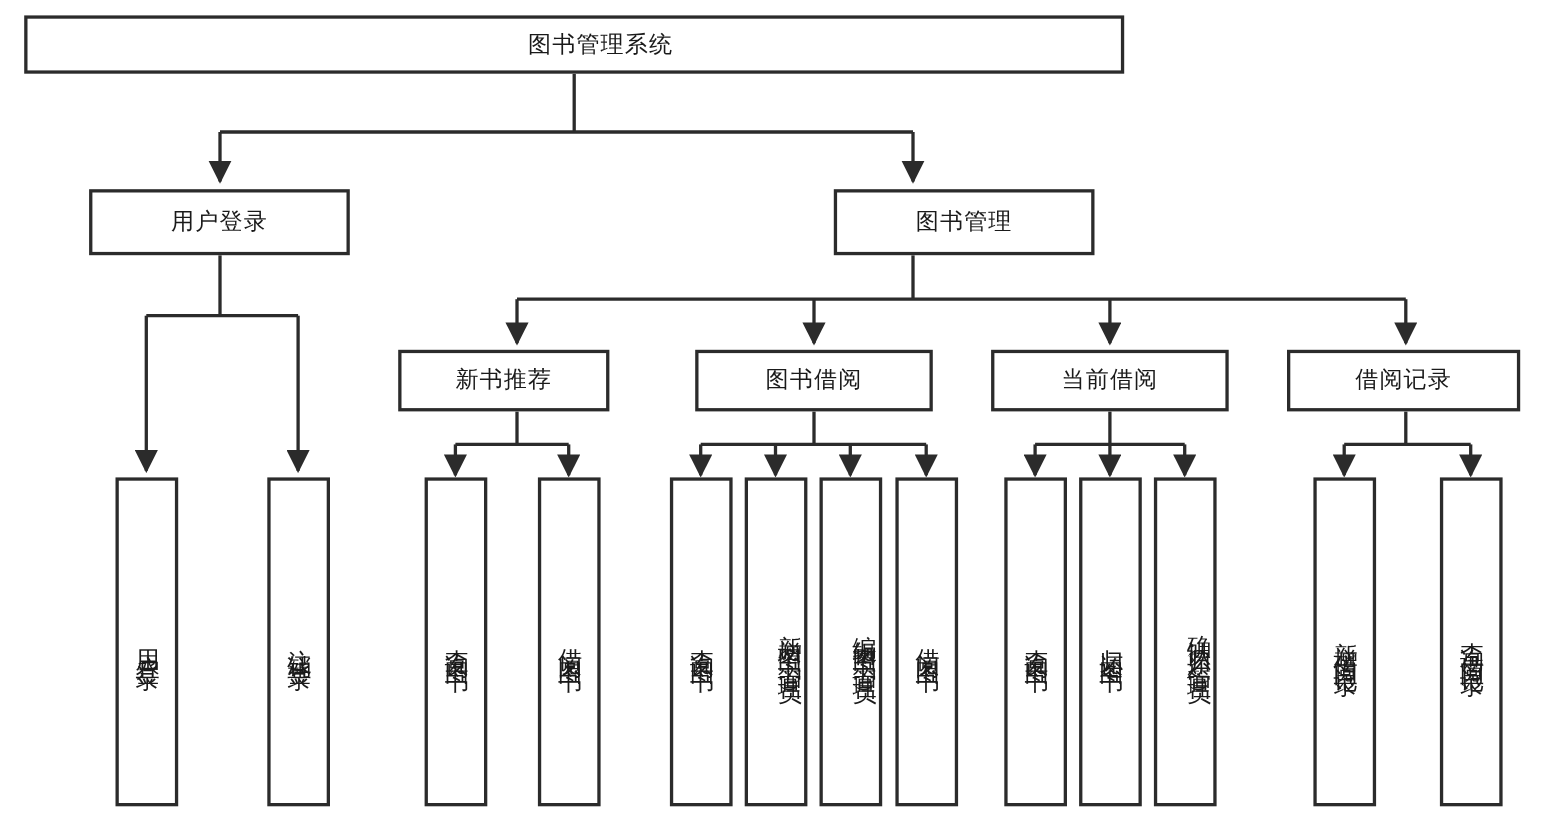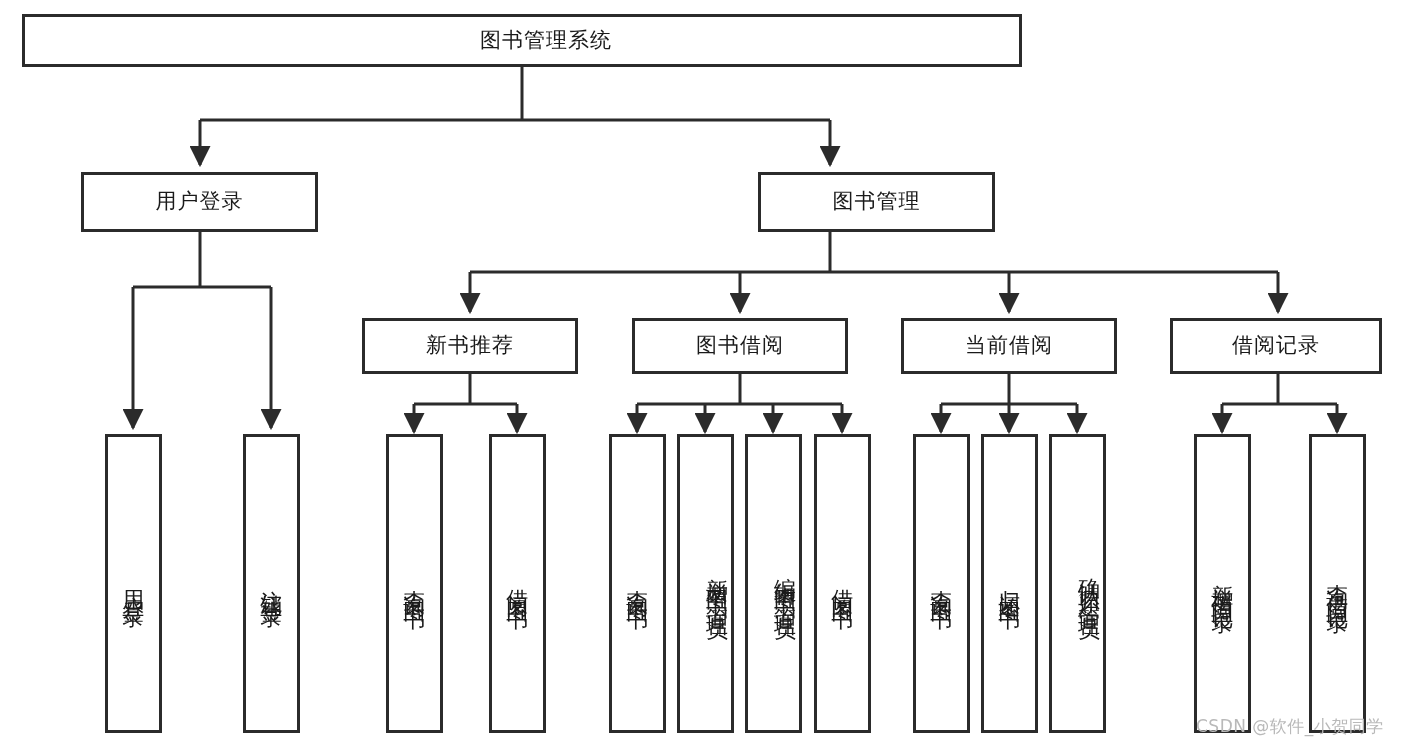--- a/index.html
+++ b/index.html
@@ -124,21 +124,21 @@
   </div>
 
   <div class="node horiz" style="left:81px; top:172px; width:237px; height:60px;">
     <span>用户登录</span>
   </div>
 
   <div class="node horiz" style="left:711px; top:172px; width:237px; height:60px;margin-left:47px;">
     <span>图书管理</span>
   </div>
 
-  <div class="node horiz" style="left:362px; top:318px; width:216px; height:56px;">
+  <div class="node horiz" style="left:362px; top:318px; width:192px; height:56px;">
     <span>新书推荐</span>
   </div>
 
   <div class="node horiz" style="left:632px; top:318px; width:216px; height:56px;text-align:center;">
     <span>图书借阅</span>
   </div>
 
   <div class="node horiz" style="left:901px; top:318px; width:216px; height:56px;align-items:center;">
     <span>当前借阅</span>
   </div>
@@ -192,15 +192,14 @@
   </div>
 
   <div class="node vert center-align" style="left:1194px; top:434px; width:57px; height:299px;">
     <span class="vlabel">新增借阅记录</span>
   </div>
 
   <div class="node vert center-align" style="left:1309px; top:434px; width:57px; height:299px;">
     <span class="vlabel">查询借阅记录</span>
   </div>
 
-  <div class="watermark" style="left:1196px; top:715px;">CSDN @软件_小贺同学</div>
 
 </div>
 
 </body></html>

